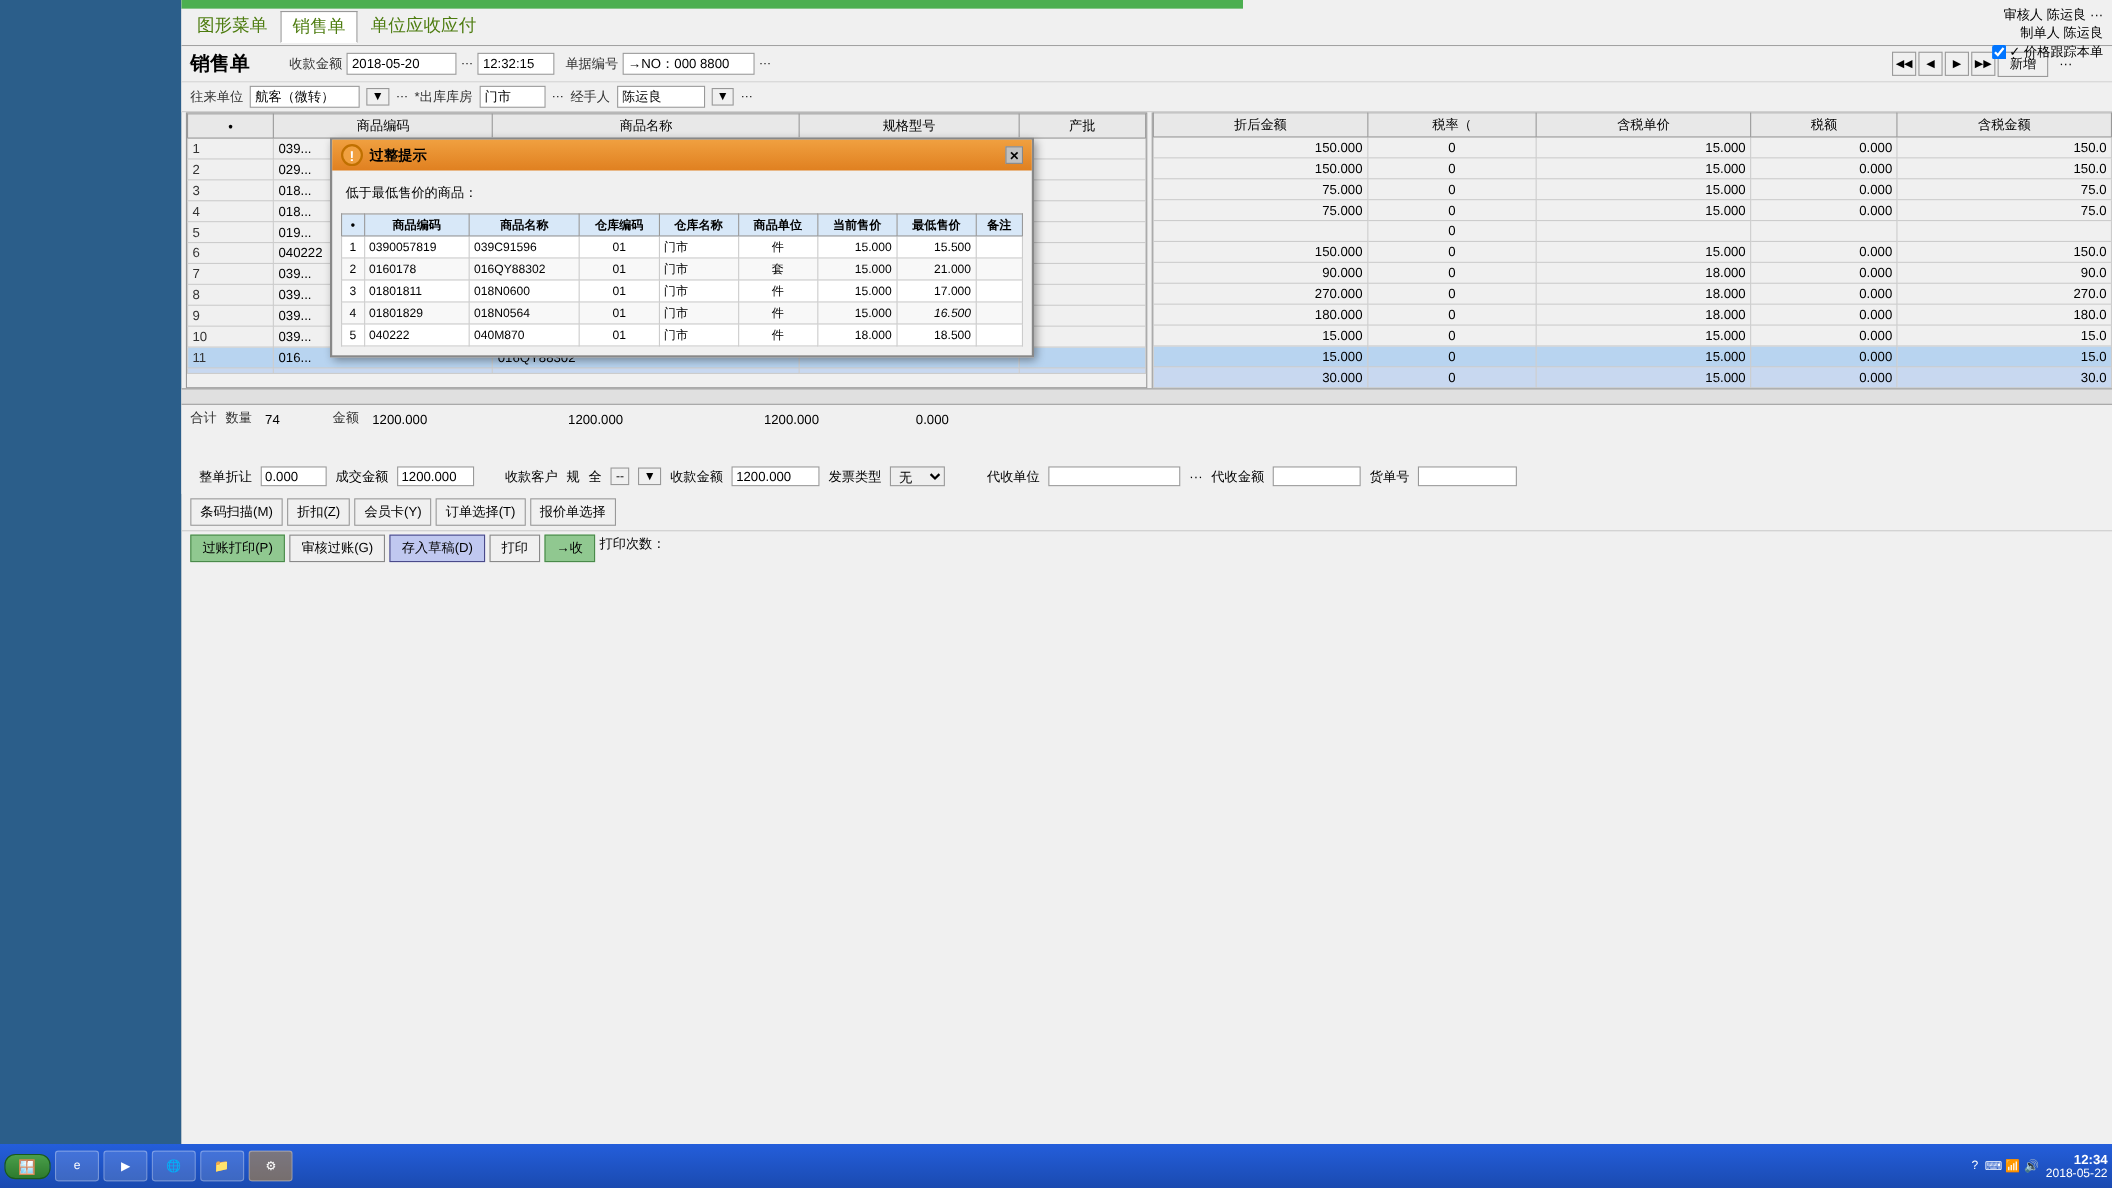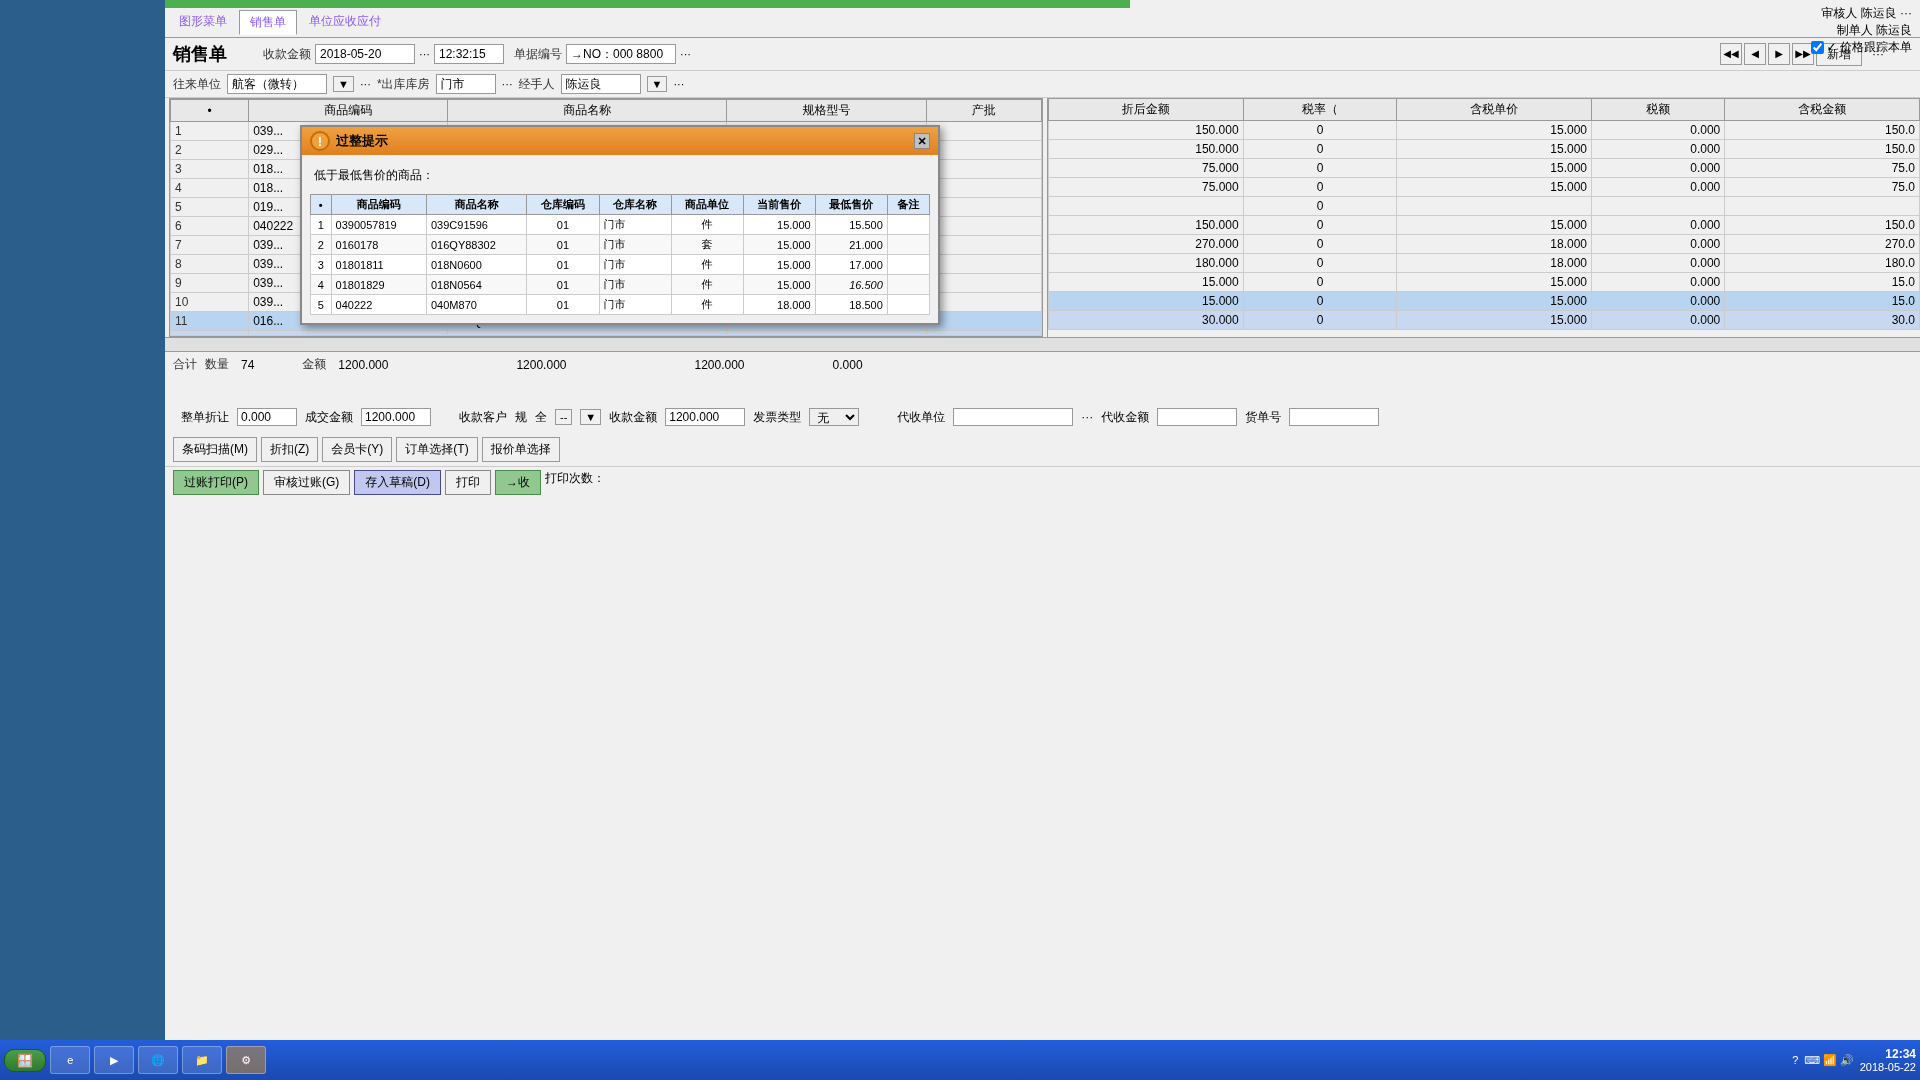--- a/index.html
+++ b/index.html
@@ -26,22 +26,22 @@
     .menu-bar {
       display: flex;
       background: #f0f0f0;
       border-bottom: 1px solid #999;
       padding: 2px 4px;
       gap: 2px;
     }
     .menu-item {
       padding: 3px 10px;
       cursor: pointer;
-      font-size: 12px;
-      color: #8b5cf6;
+      font-size: 16px;
+      color: #4d7c0f;
     }
     .menu-item.active {
       background: #fff;
       border: 1px solid #999;
       border-bottom: 1px solid #fff;
     }
 
     
     .title-bar {
       display: flex;
@@ -398,21 +398,21 @@
   <div class="title-bar">
     <span class="page-title">销售单</span>
     <div class="field-group">
       <span class="field-label">收款金额</span>
       <input class="field-input field-input-wide" value="2018-05-20" style="">
       <span style="font-size:11px;">···</span>
       <input class="field-input field-input-narrow" value="12:32:15" style="">
     </div>
     <div class="field-group">
       <span class="field-label">单据编号</span>
-      <input class="field-input" style="width: 110px;" value="→NO：000 8800">
+      <input class="field-input" style="width: 120px;" value="→NO：000 8800">
       <span style="font-size:11px;">···</span>
     </div>
     <div class="nav-buttons">
       <button class="nav-btn">◀◀</button>
       <button class="nav-btn">◀</button>
       <button class="nav-btn">▶</button>
       <button class="nav-btn">▶▶</button>
       <button class="btn-new">新增</button>
     </div>
     <div style="width:40px;">···</div>
@@ -579,20 +579,27 @@
     <td style="text-align:right;"></td>
     <td style="text-align:right;"></td>
     <td style="text-align:right;"></td>
   </tr>
             <tr>
     <td style="text-align:right;">150.000</td>
     <td style="text-align:center;">0</td>
     <td style="text-align:right;">15.000</td>
     <td style="text-align:right;">0.000</td>
     <td style="text-align:right;">150.0</td>
+  </tr>
+            <tr>
+    <td style="text-align:right;">90.000</td>
+    <td style="text-align:center;">0</td>
+    <td style="text-align:right;">18.000</td>
+    <td style="text-align:right;">0.000</td>
+    <td style="text-align:right;">90.0</td>
   </tr>
             <tr>
     <td style="text-align:right;">270.000</td>
     <td style="text-align:center;">0</td>
     <td style="text-align:right;">18.000</td>
     <td style="text-align:right;">0.000</td>
     <td style="text-align:right;">270.0</td>
   </tr>
             <tr>
     <td style="text-align:right;">180.000</td>

